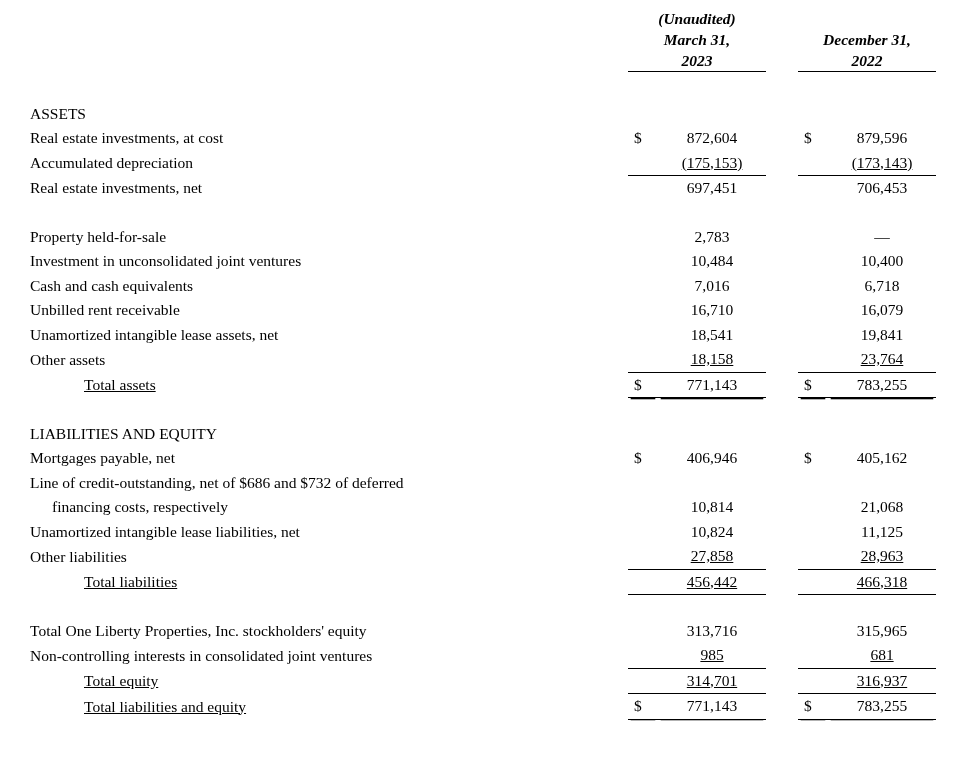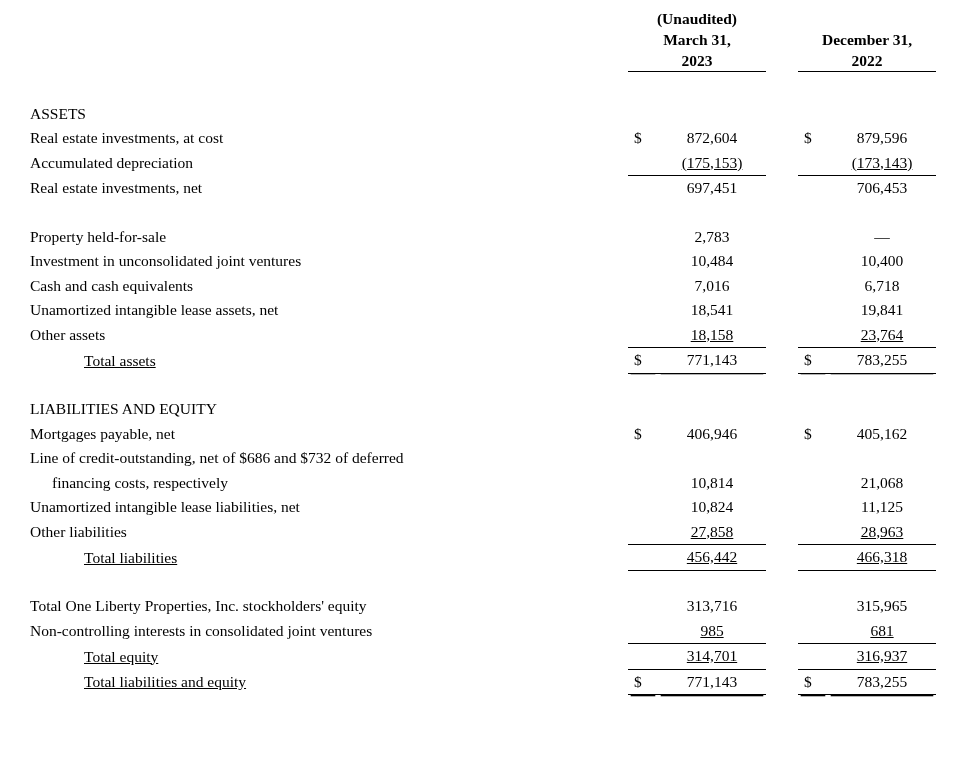--- a/index.html
+++ b/index.html
@@ -76,21 +76,21 @@
   }
 
   
   .hdr-cell {
     text-align: center;
     font-weight: bold;
     font-size: 15.5px;
     line-height: 21px;
     vertical-align: bottom;
   }
-  .hdr-underline { border-bottom: 1.3px solid #000; }
+  .hdr-underline { border-bottom: 1.3px solid #000; font-style: italic; }
   .hdr-line { display: block; }
   tr.hdr-gap { height: 30px; }
   tr.hdr-gap td { font-size: 1px; line-height: 1px; }
 
   .topspace { height: 8px; }
   .topspace td { font-size: 1px; line-height: 1px; }
 
   .dash { letter-spacing: 0; }
 </style>
 </head>
@@ -199,20 +199,29 @@
       <tr class="row">
         <td class="label">Cash and cash equivalents</td>
         <td class="sym"></td>
         <td class="num">7,016</td>
         <td></td>
         <td class="sym"></td>
         <td class="num">6,718</td>
         <td></td>
       </tr>
 
+      <tr class="row">
+        <td class="label">Unbilled rent receivable</td>
+        <td class="sym"></td>
+        <td class="num">16,710</td>
+        <td></td>
+        <td class="sym"></td>
+        <td class="num">16,079</td>
+        <td></td>
+      </tr>
 
       <tr class="row">
         <td class="label">Unamortized intangible lease assets, net</td>
         <td class="sym"></td>
         <td class="num">18,541</td>
         <td></td>
         <td class="sym"></td>
         <td class="num">19,841</td>
         <td></td>
       </tr>

